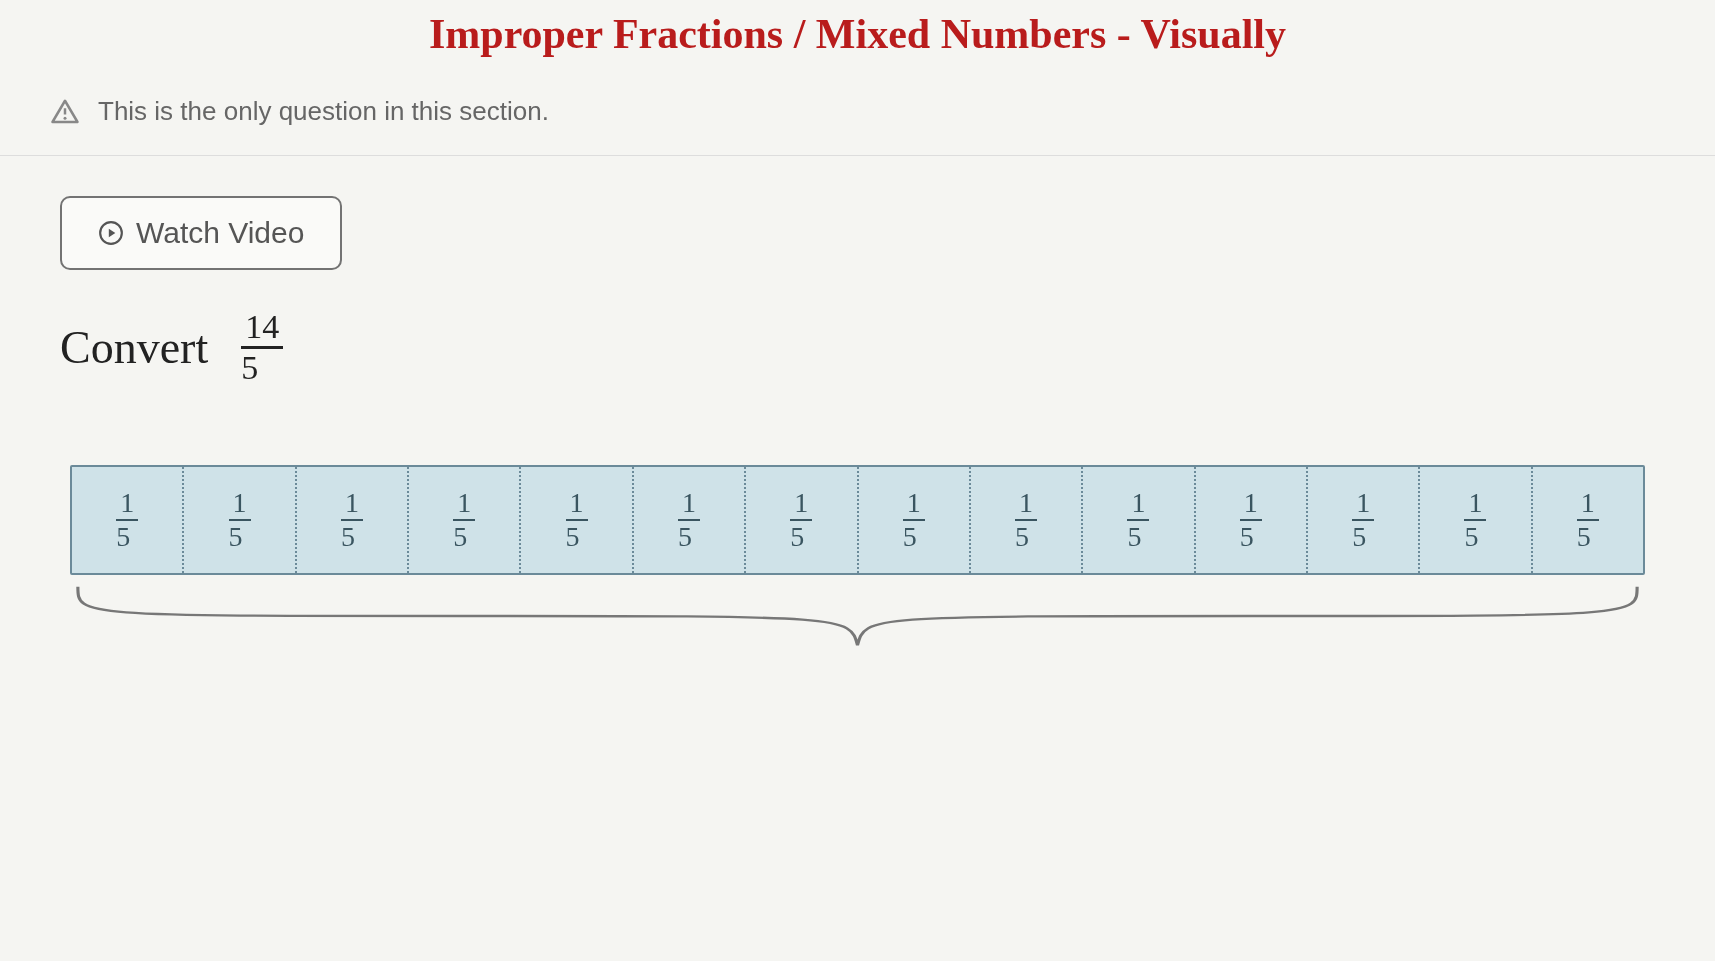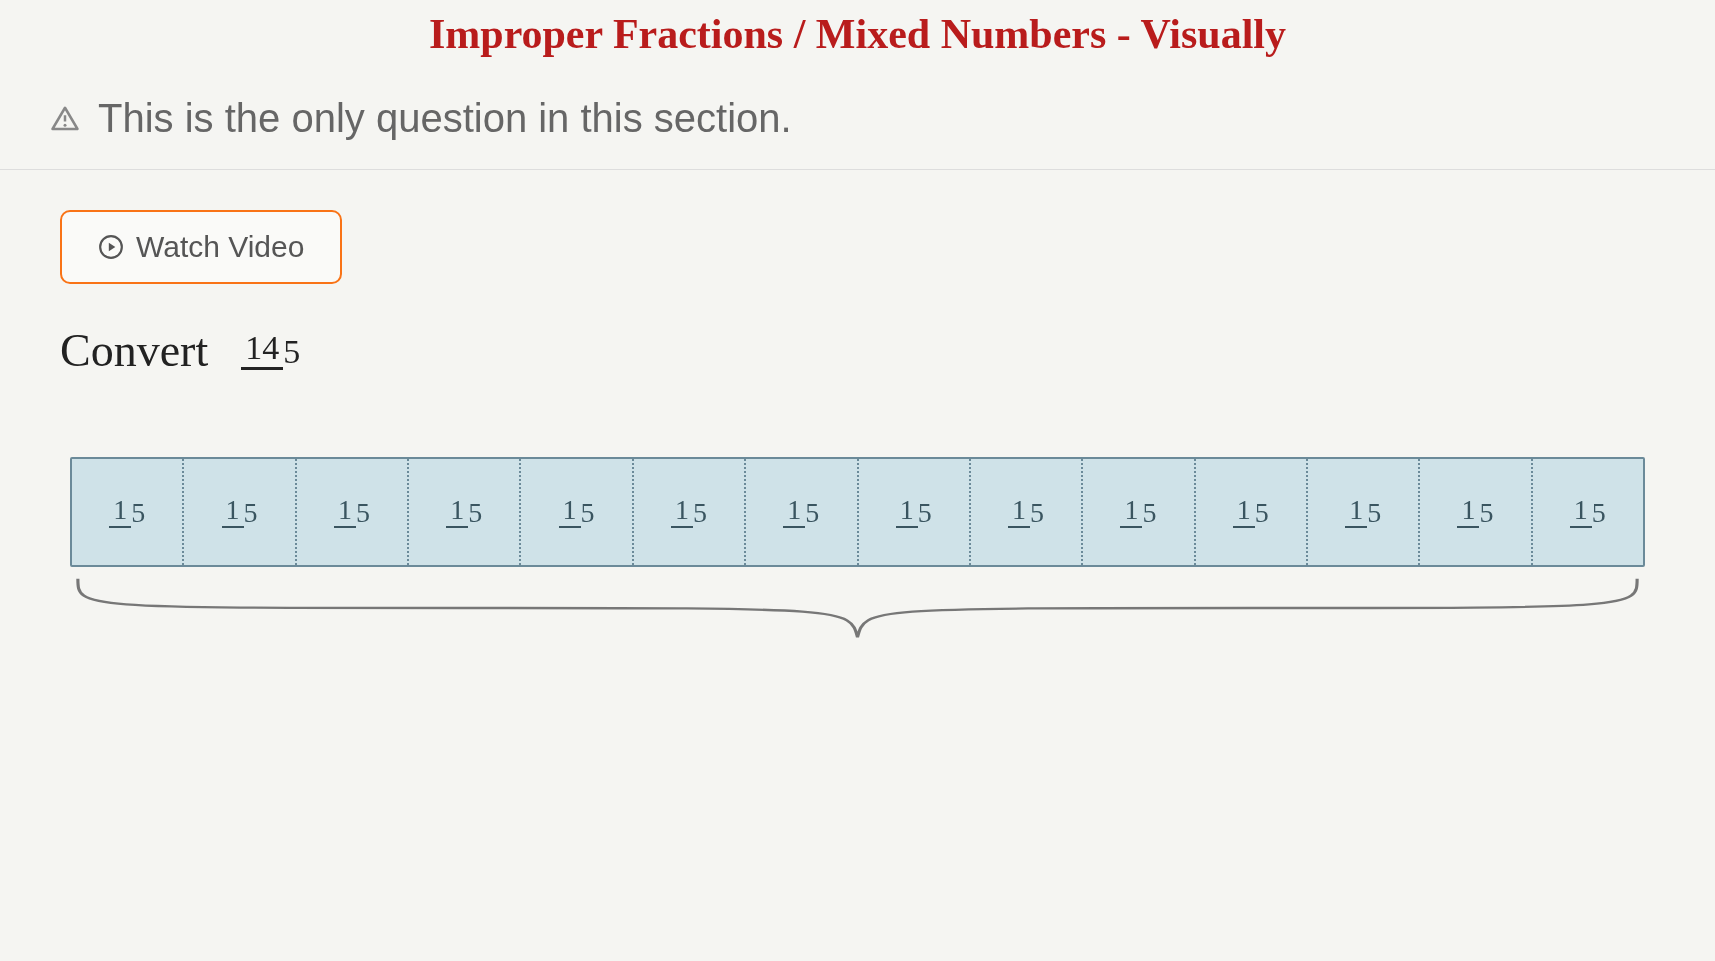--- a/index.html
+++ b/index.html
@@ -17,21 +17,21 @@
     text-align: center;
     padding: 10px 0 20px 0;
     font-weight: 600;
   }
   .notice-bar {
     display: flex;
     align-items: center;
     gap: 18px;
     padding: 18px 40px 28px 50px;
     border-bottom: 1px solid #ddd;
-    font-size: 40px;
+    font-size: 26px;
     color: #666;
     font-family: -apple-system, 'Segoe UI', Arial, sans-serif;
   }
   .notice-bar svg { flex: 0 0 auto; }
   .content {
     padding: 40px 60px;
   }
   .question-row {
     display: flex;
     align-items: center;
@@ -44,43 +44,42 @@
     font-weight: 500;
   }
   .button-row {
     display: flex;
     gap: 26px;
   }
   .btn {
     display: flex;
     align-items: center;
     gap: 12px;
-    border: 2px solid #f97316;
+    border: 2px solid #737373;
     border-radius: 10px;
     padding: 18px 36px;
     font-size: 30px;
     color: #555;
     background: #fafaf8;
     cursor: pointer;
     font-family: -apple-system, 'Segoe UI', Arial, sans-serif;
   }
   .btn svg { flex: 0 0 auto; }
   .prompt {
     font-size: 46px;
     color: #222;
     display: flex;
     align-items: center;
     gap: 27px;
     margin-bottom: 80px;
     font-family: Georgia, serif;
   }
   .frac {
     display: inline-flex;
-    flex-direction: row;
-    align-items: center;
+    flex-direction: column;
     line-height: 1;
     font-size: 34px;
     margin: 0 6px;
   }
   .frac .num { border-bottom: 3px solid #222; padding: 0 4px 2px 4px; }
   .frac .den { padding-top: 2px; }
   .bar-wrap {
     margin: 0 10px;
   }
   .bar {

